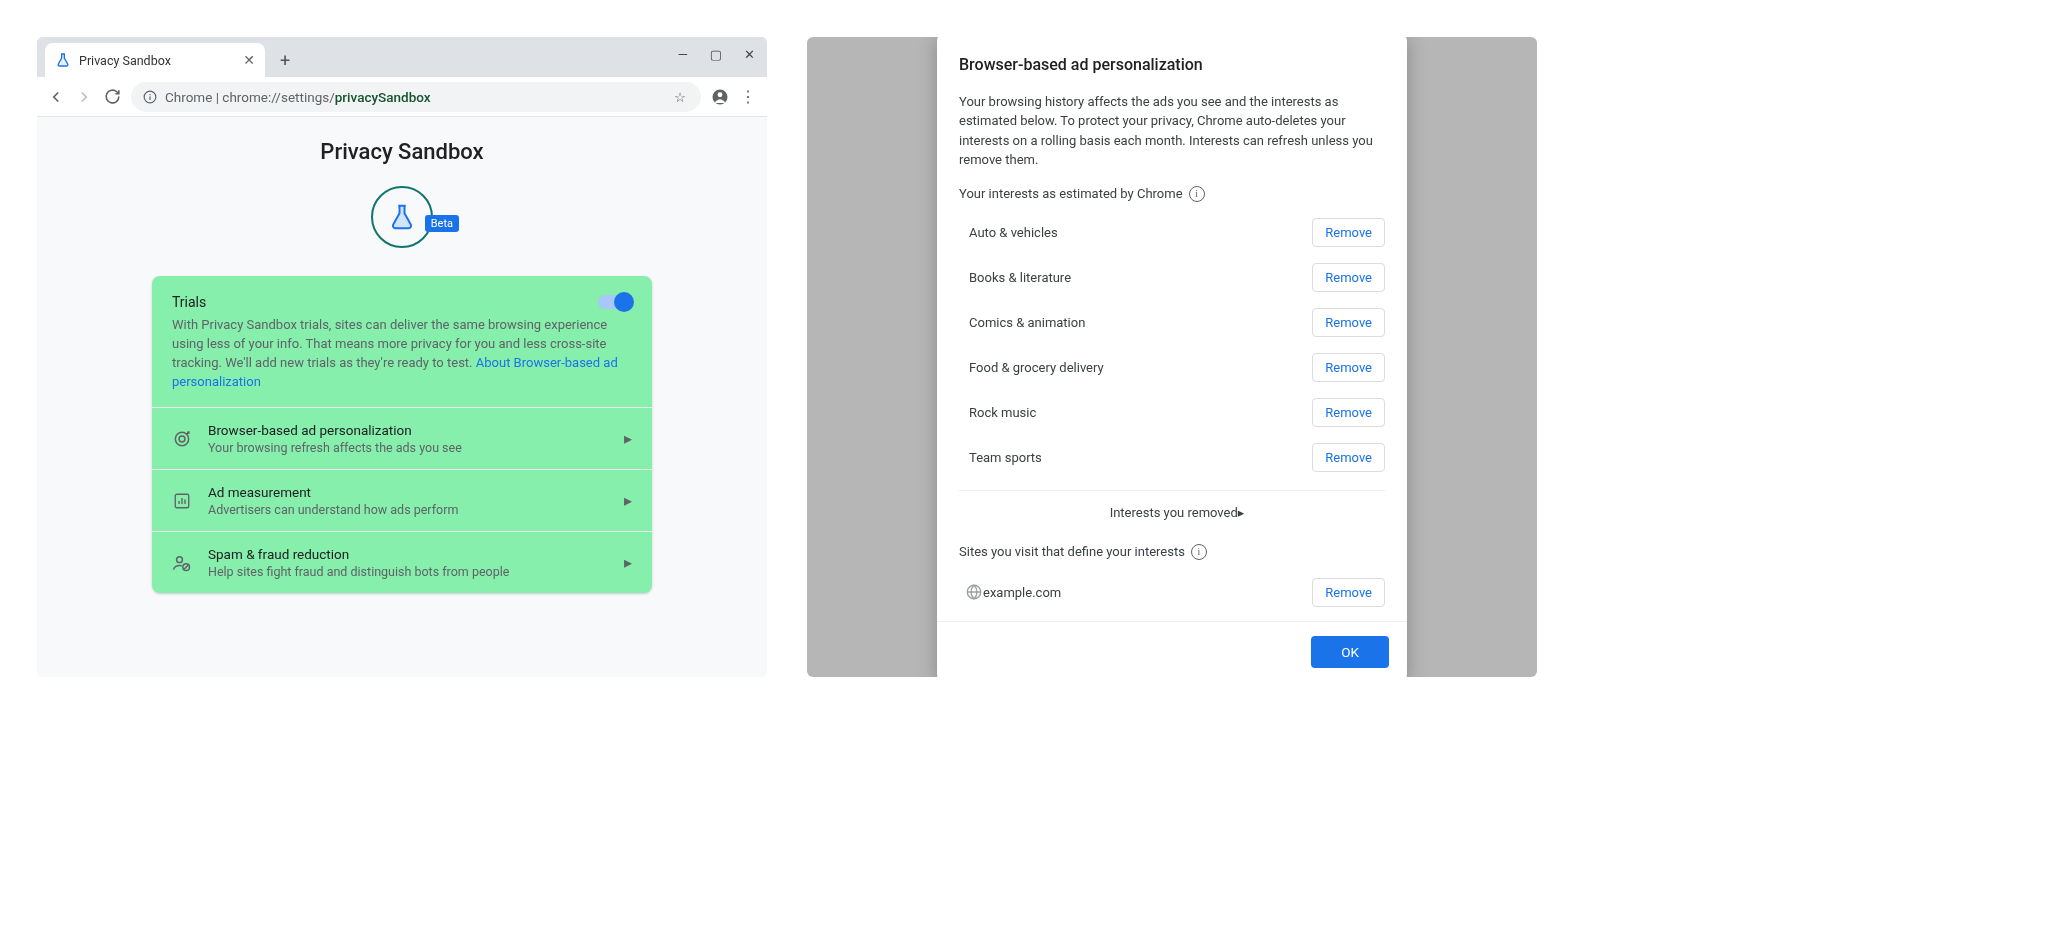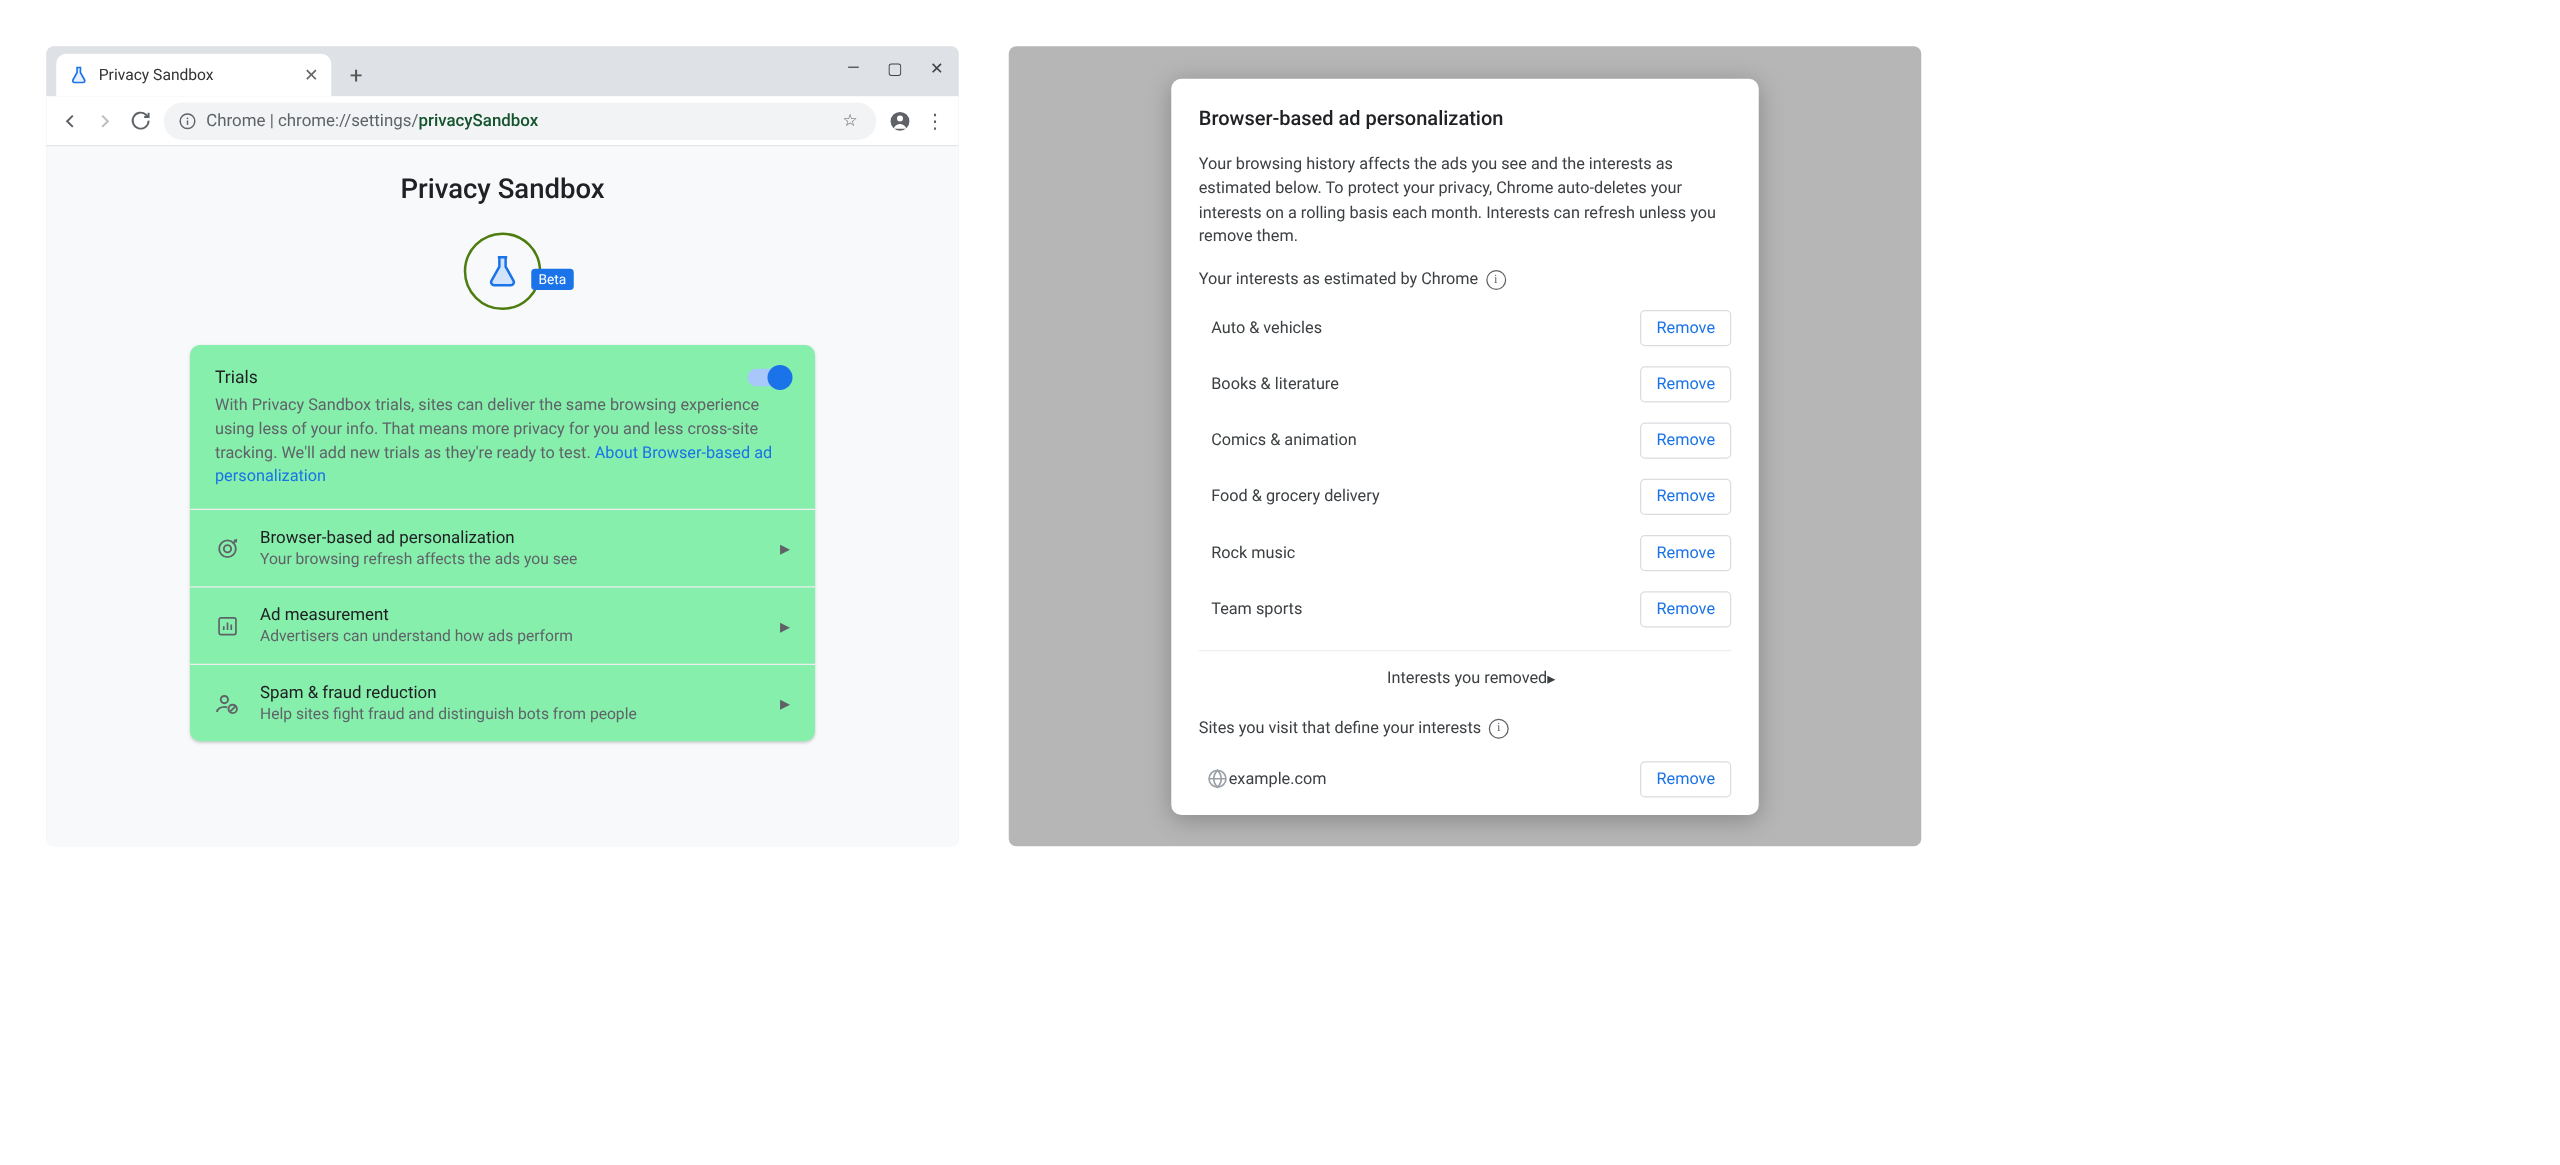--- a/index.html
+++ b/index.html
@@ -19,21 +19,21 @@
   .win-controls span{font-size:13px; cursor:pointer;}
   .toolbar{ height:40px; background:#fff; display:flex; align-items:center; padding:0 10px; gap:10px; border-bottom:1px solid #e5e5e5;}
   .tb-icon{color:#5f6368; cursor:pointer; display:flex;align-items:center;justify-content:center;width:18px;height:18px;}
   .tb-icon.disabled{color:#bdbdbd; cursor:default;}
   .omnibox{ flex:1; background:#f1f3f4; border-radius:16px; height:30px; display:flex; align-items:center; padding:0 12px; gap:8px; font-size:13.5px; color:#5f6368;}
   .omnibox .url{color:#5f6368;}
   .omnibox .url strong{color:#14532d; font-weight:500;}
   .content-left{ background:#f8f9fa; height:calc(100% - 80px); overflow:auto; padding-top:22px;}
   .page-title{ text-align:center; font-size:22px; color:#202124; font-weight:500; margin-bottom:22px;}
   .hero{ display:flex; justify-content:center; margin-bottom:28px;}
-  .flask-badge{ position:relative; width:62px; height:62px; border:2px solid #4d7c0f; border-radius:50%; display:flex;align-items:center;justify-content:center;}
+  .flask-badge{ position:relative; width:62px; height:62px; border:2px solid #0f766e; border-radius:50%; display:flex;align-items:center;justify-content:center;}
   .flask-badge svg{width:30px;height:30px;}
   .beta-pill{position:absolute; right:-28px; bottom:14px; background:#1a73e8; color:#fff; font-size:11px; padding:2px 6px; border-radius:3px;}
   .card{ background:#86efac; width:500px; margin:0 auto; border-radius:8px; box-shadow:0 1px 2px rgba(60,64,67,.15), 0 1px 3px rgba(60,64,67,.1);}
   .card-head{ padding:18px 20px 16px; }
   .trials-row{display:flex; align-items:center; justify-content:space-between; margin-bottom:6px;}
   .trials-row span{font-size:14px; color:#202124;}
   .toggle{ width:34px; height:14px; background:#a8c7fa; border-radius:8px; position:relative; cursor:pointer;}
   .toggle::after{content:''; position:absolute; right:-2px; top:-3px; width:20px;height:20px; background:#1a73e8; border-radius:50%;}
   .desc{ font-size:13px; color:#5f6368; line-height:1.45;}
   .desc a{ color:#1a73e8; text-decoration:none;}
@@ -248,14 +248,17 @@
         <span class="globe">
             <svg width="18" height="18" viewBox="0 0 24 24" fill="none" stroke="#9aa0a6" stroke-width="1.8">
               <circle cx="12" cy="12" r="9"></circle>
               <path d="M3 12h18M12 3c2.5 2.5 4 5.5 4 9s-1.5 6.5-4 9c-2.5-2.5-4-5.5-4-9s1.5-6.5 4-9z"></path>
             </svg>
           </span>
         <span style="flex:1;font-size:13px;color:#3c4043">example.com</span>
         <button class="remove-btn">Remove</button>
       </div>
     </div>
+    <div class="dlg-footer">
+      <button class="ok-btn">OK</button>
+    </div>
   </div>
 </div>
 
 </body></html>

